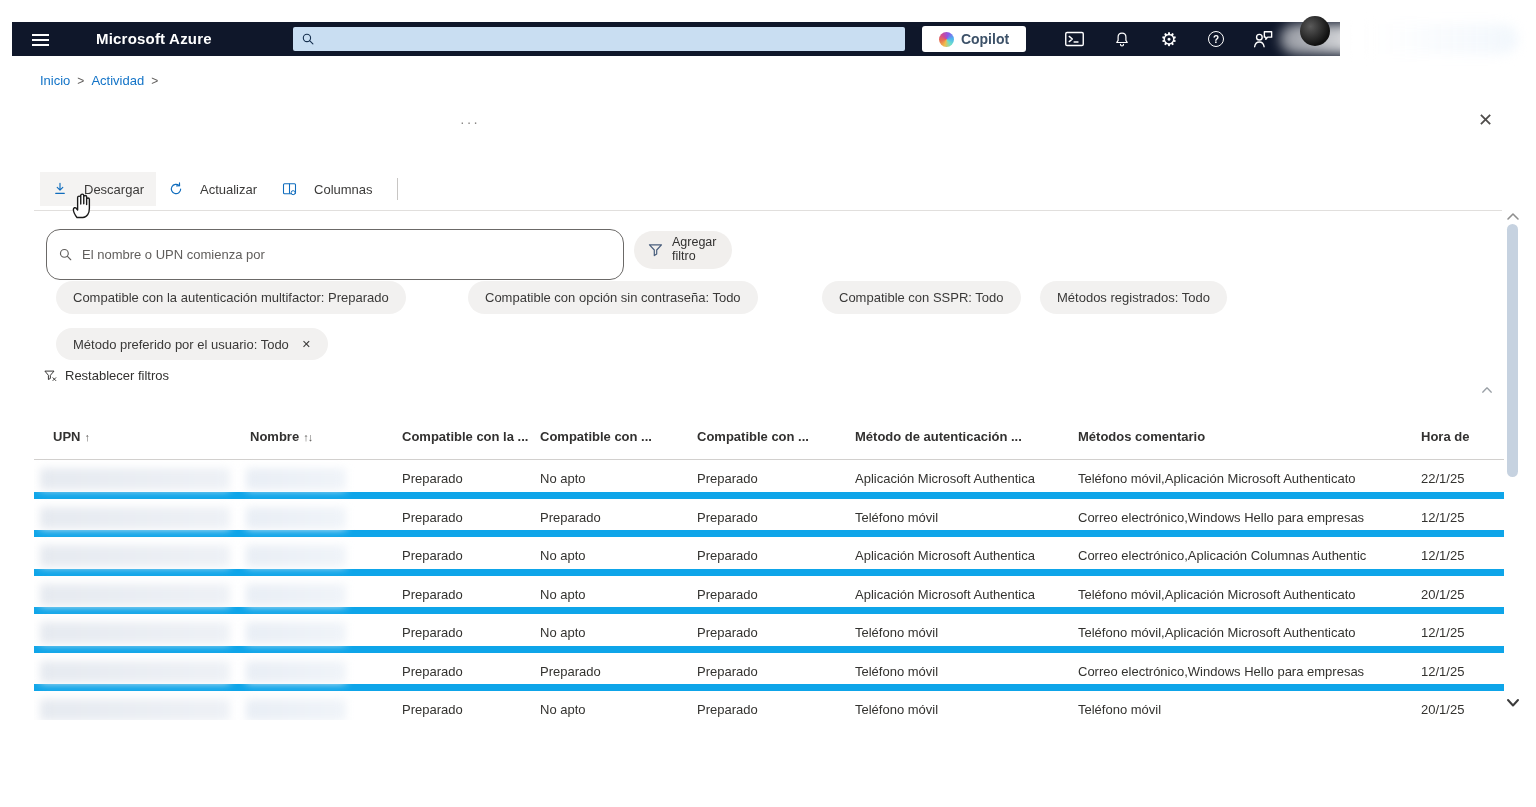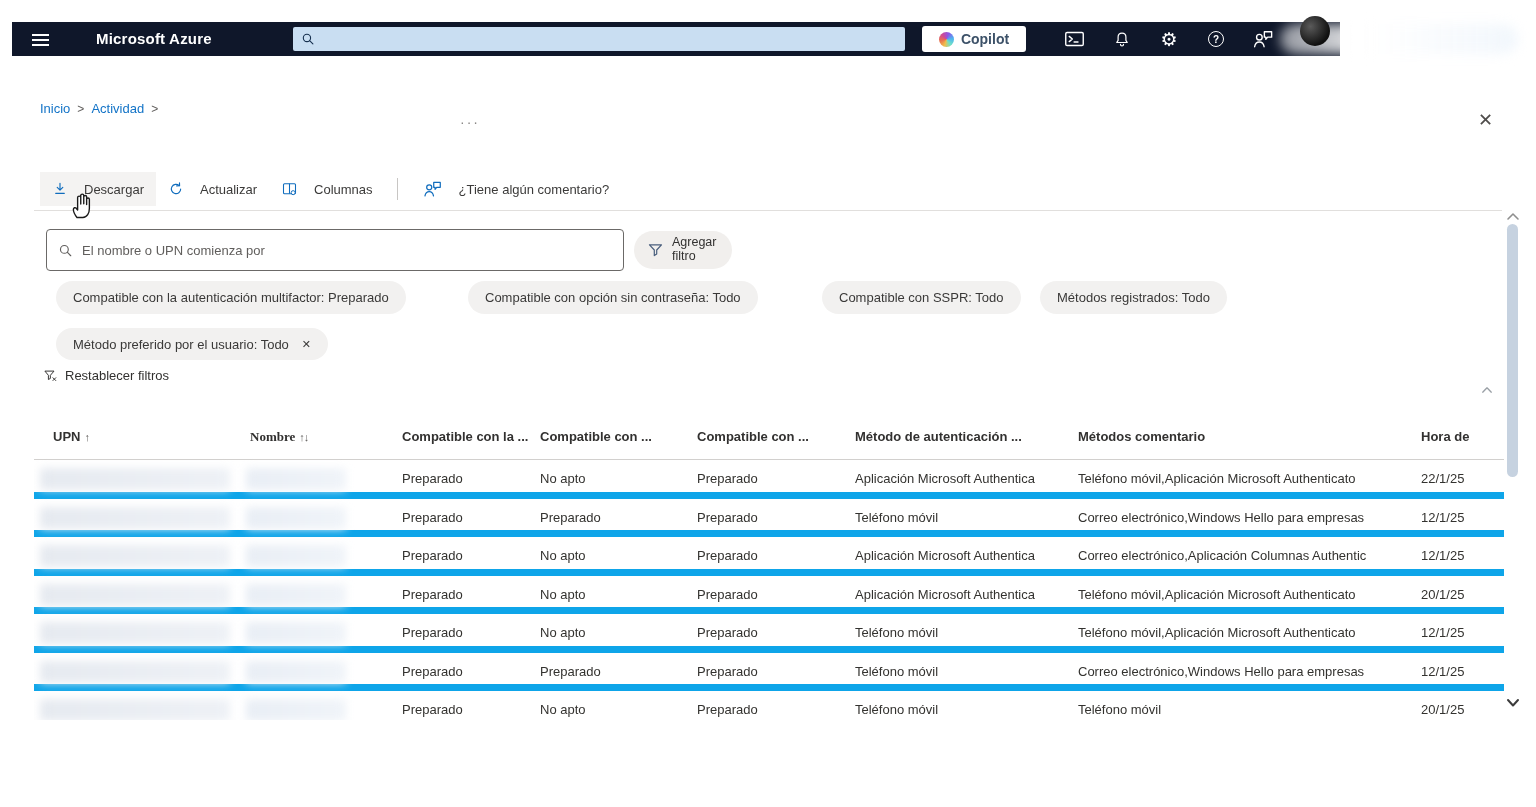--- a/index.html
+++ b/index.html
@@ -29,40 +29,40 @@
   .help-ring { width:16px; height:16px; border:1.6px solid #fff; border-radius:50%;
                display:flex; align-items:center; justify-content:center; font-size:10px; font-weight:700; color:#fff; }
   .gear-glyph { font-size:19px; line-height:1; color:#fff; font-family:"DejaVu Sans",sans-serif; }
   .account-blur { position:absolute; left:1268px; top:2px; width:238px; height:30px; border-radius:15px;
                   background:linear-gradient(90deg,rgba(255,255,255,.55),rgba(255,255,255,.95) 40%,rgba(240,246,252,.9));
                   filter:blur(6px); }
   .avatar { position:absolute; right:10px; top:-6px; width:30px; height:30px; border-radius:50%;
             background:radial-gradient(circle at 35% 35%, #5a5a5a, #101010 70%); cursor:pointer; }
 
   
-  .breadcrumb { position:absolute; left:40px; top:73px; font-size:13px; display:flex; gap:7px; align-items:center;margin-top:28px; }
+  .breadcrumb { position:absolute; left:40px; top:73px; font-size:13px; display:flex; gap:7px; align-items:center; }
   .breadcrumb a { color:#1273c7; text-decoration:none; cursor:pointer; }
   .crumb-sep { color:#605e5c; font-size:12px; }
   .page-title { position:absolute; left:39px; top:103px; font-size:26px; font-weight:600; color:#1a1918; }
   .title-ellipsis { position:absolute; left:460px; top:114px; color:#8a8886; font-size:14px;
                     letter-spacing:2px; cursor:pointer; }
   .close-x { position:absolute; left:1478px; top:109px; font-size:18px; color:#4f4d4b; cursor:pointer; }
 
   
   .toolbar { position:absolute; left:40px; top:170px; height:38px; display:flex; align-items:center; }
   .tool-btn { display:flex; align-items:center; gap:16px; padding:9px 12px; font-size:13px;
               color:#3b3a39; cursor:pointer; white-space:nowrap; }
   .tool-btn.hovered { background:#f4f3f2; }
   .tool-sep { width:1px; height:22px; background:#c8c6c4; margin:0 12px; }
   .toolbar-rule { position:absolute; left:34px; top:210px; width:1468px; height:1px; background:#e1dfdd; }
   .cursor-hand { position:absolute; left:68px; top:190px; z-index:50; pointer-events:none; }
 
   
-  .name-search { position:absolute; left:46px; top:229px; width:578px; height:42px; background:#fff;
-                 border:1px solid #6b6967; border-radius:4px; display:flex; align-items:center; padding:0 11px; }
+  .name-search { position:absolute; left:46px; top:229px; width:578px; height:51px; background:#fff;
+                 border:1px solid #6b6967; border-radius:14px; display:flex; align-items:center; padding:0 11px; }
   .name-search svg { margin-right:9px; flex:0 0 auto; }
   .name-search input { border:none; outline:none; width:100%; font-family:inherit; font-size:13px; color:#323130; }
   .name-search input::placeholder { color:#605e5c; opacity:1; }
   .add-filter { position:absolute; left:634px; top:231px; height:38px; padding:0 16px 0 13px;
                 background:#f1efed; border-radius:19px; display:flex; align-items:center; gap:8px; cursor:pointer; }
   .add-filter .two-line { font-size:12.5px; color:#323130; line-height:1.1; }
   .pill { position:absolute; top:281px; height:33px; background:#f2f1f0; border-radius:17px;
           display:flex; align-items:center; padding:0 17px; font-size:13px; color:#3a3938;
           white-space:nowrap; cursor:pointer; }
   .pill.row2 { top:328px; height:32px; }
@@ -74,21 +74,21 @@
   .tablewrap { position:absolute; left:34px; top:416px; width:1470px; height:304px; overflow:hidden; }
   .thead { position:relative; height:44px; border-bottom:1px solid #d2d0ce; }
   .th { position:absolute; top:13px; font-size:13px; font-weight:700; color:#323130; white-space:nowrap;
         cursor:pointer; }
   .sort { font-weight:400; color:#605e5c; font-size:11px; margin-left:4px; letter-spacing:-1px; }
   .trow { position:relative; height:38.5px; border-bottom:7px solid #0ea5e9; cursor:pointer; }
   .td { position:absolute; top:11px; font-size:13px; color:#33322f; white-space:nowrap; overflow:hidden; }
   .blob { position:absolute; top:8px; height:22px; border-radius:3px; filter:blur(4px); }
   .blob.b1 { left:6px; width:190px; background:linear-gradient(90deg,#e6eaf0,#eef1f6); }
   .blob.b2 { left:212px; width:100px; background:linear-gradient(90deg,#e9eef5,#f0f4f9); }
-  .col-upn { left:19px; }  .col-nombre { left:216px;font-family:Liberation Serif, serif; }
+  .col-upn { left:19px; }  .col-nombre { left:216px; }
   .col-mfa { left:342px; width:155px;margin-left:26px; } .col-pw { left:506px; width:150px; }
   .col-sspr { left:663px; width:150px; } .col-met { left:821px; width:218px; }
   .col-reg { left:1044px; width:338px; } .col-hora { left:1387px; width:80px; }
 
   
   .scroll-up { position:absolute; left:1506px; top:212px; cursor:pointer; }
   .scroll-thumb { position:absolute; left:1507px; top:224px; width:11px; height:253px;
                   background:#c6d2e0; border-radius:6px; cursor:pointer; }
   .table-up { position:absolute; left:1481px; top:386px; cursor:pointer; }
   .scroll-down { position:absolute; left:1506px; top:698px; cursor:pointer; }
@@ -176,28 +176,20 @@
     </div>
     <div class="tool-btn">
       <svg width="17" height="16" viewBox="0 0 24 24">
         <rect x="3" y="4" width="18" height="15" rx="1.5" fill="none" stroke="#0f6cbd" stroke-width="1.6"></rect>
         <line x1="12" y1="4" x2="12" y2="19" stroke="#0f6cbd" stroke-width="1.6"></line>
         <circle cx="17.5" cy="17.5" r="3" fill="#fff" stroke="#0f6cbd" stroke-width="1.5"></circle>
       </svg>
       <span>Columnas</span>
     </div>
     <div class="tool-sep"></div>
-    <div class="tool-btn">
-      <svg width="21" height="18" viewBox="0 0 24 22">
-        <circle cx="8" cy="9" r="3.1" fill="none" stroke="#0f6cbd" stroke-width="1.5"></circle>
-        <path d="M2.8 19.5c.6-3.4 2.8-5.2 5.2-5.2s4.6 1.8 5.2 5.2" fill="none" stroke="#0f6cbd" stroke-width="1.5" stroke-linecap="round"></path>
-        <path d="M13.5 3h8v6h-4.4l-2 2.4V9h-1.6z" fill="none" stroke="#0f6cbd" stroke-width="1.5" stroke-linejoin="round"></path>
-      </svg>
-      <span>¿Tiene algún comentario?</span>
-    </div>
   </div>
   <div class="toolbar-rule"></div>
 
   <svg class="cursor-hand" width="28" height="30" viewBox="0 0 22 24">
     <path d="M7 22 C5.6 20.2 4.1 17.6 4.1 15.6 c0-1.5 1.5-1.9 2.3-1 l1.1 1.4 V6 c0-1.5 2.5-1.5 2.5 0 v5.2 V4.4 c0-1.5 2.4-1.5 2.4 0 V11 V5.4 c0-1.4 2.3-1.4 2.3 0 V11.6 V7.4 c0-1.4 2.2-1.4 2.2 0 V14.5 c0 4-1.8 7.5-5.2 7.5 z" fill="#fff" stroke="#1a1a1a" stroke-width="1.1" stroke-linejoin="round"></path>
   </svg>
 
   <div class="name-search">
     <svg width="15" height="15" viewBox="0 0 20 20">
       <circle cx="8.5" cy="8.5" r="5.2" fill="none" stroke="#605e5c" stroke-width="1.5"></circle>

